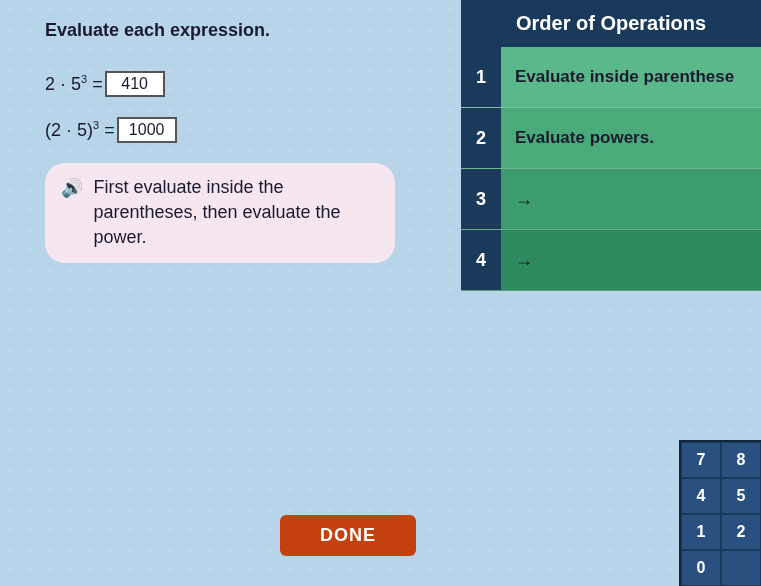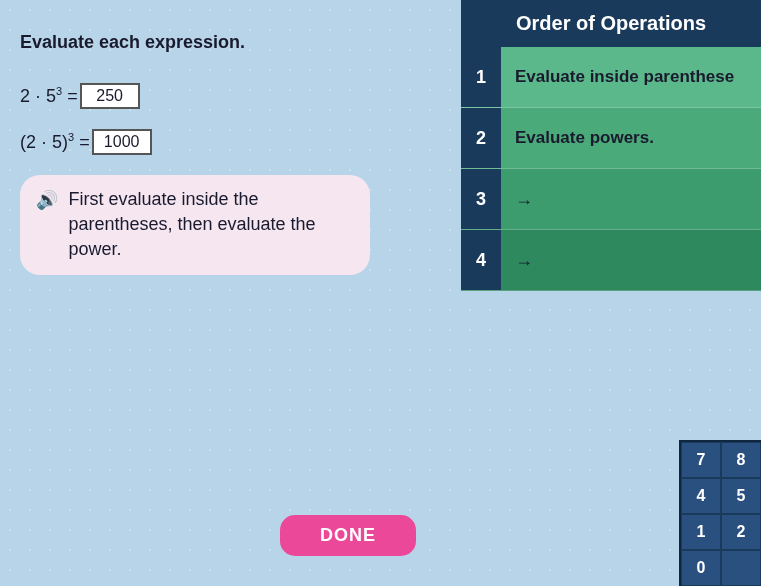--- a/index.html
+++ b/index.html
@@ -25,25 +25,24 @@
     .main-container {
       display: flex;
       width: 100%;
       height: 100%;
       position: relative;
     }
 
     
     .left-panel {
       flex: 1;
-      padding: 20px 20px;
+      padding: 20px 45px;
       display: flex;
       flex-direction: column;
       gap: 20px;
-      margin-top: 12px;
     }
 
     .page-title {
       font-size: 18px;
       font-weight: bold;
       color: #1a1a2e;
       margin-bottom: 10px;
     }
 
     .expression-row {
@@ -94,27 +93,27 @@
       font-size: 18px;
       color: #1a1a2e;
       line-height: 1.4;
     }
 
     
     .done-button {
       position: absolute;
       bottom: 30px;
       left: 280px;
-      background: #ec4899;
+      background: #c2410c;
       color: white;
       font-size: 18px;
       font-weight: bold;
       padding: 10px 40px;
       border: none;
-      border-radius: 15px;
+      border-radius: 6px;
       cursor: pointer;
       letter-spacing: 1px;
     }
 
     
     .right-panel {
       width: 300px;
       display: flex;
       flex-direction: column;
     }
@@ -207,21 +206,21 @@
 <body>
 
 <div class="main-container">
 
   <div class="left-panel">
 
     <div class="page-title">Evaluate each expression.</div>
 
     <div class="expression-row">
       <span class="expression-text">2 · 5<sup>3</sup> =</span>
-      <div class="answer-box">250</div>
+      <div class="answer-box">410</div>
     </div>
 
     <div class="expression-row">
       <span class="expression-text">(2 · 5)<sup>3</sup> =</span>
       <div class="answer-box">1000</div>
     </div>
 
     <div class="hint-box">
       <span class="speaker-icon">🔊</span>
       <span class="hint-text">First evaluate inside the parentheses, then evaluate the power.</span>

